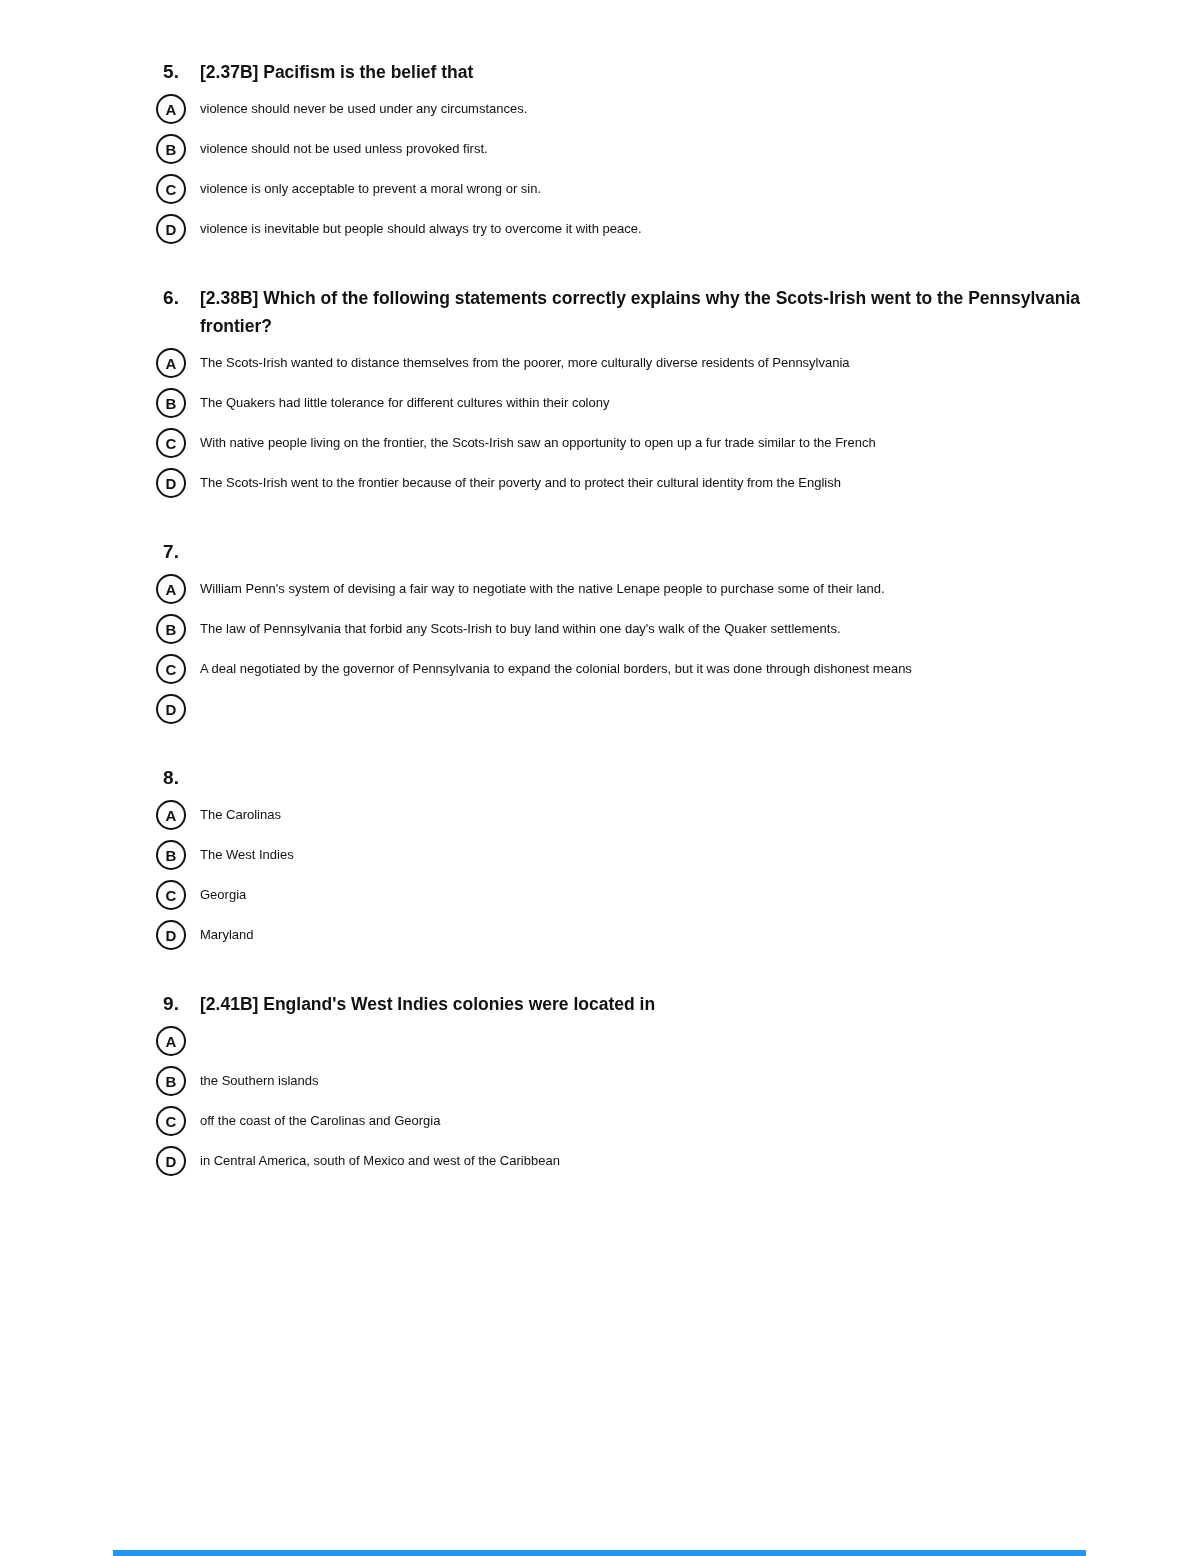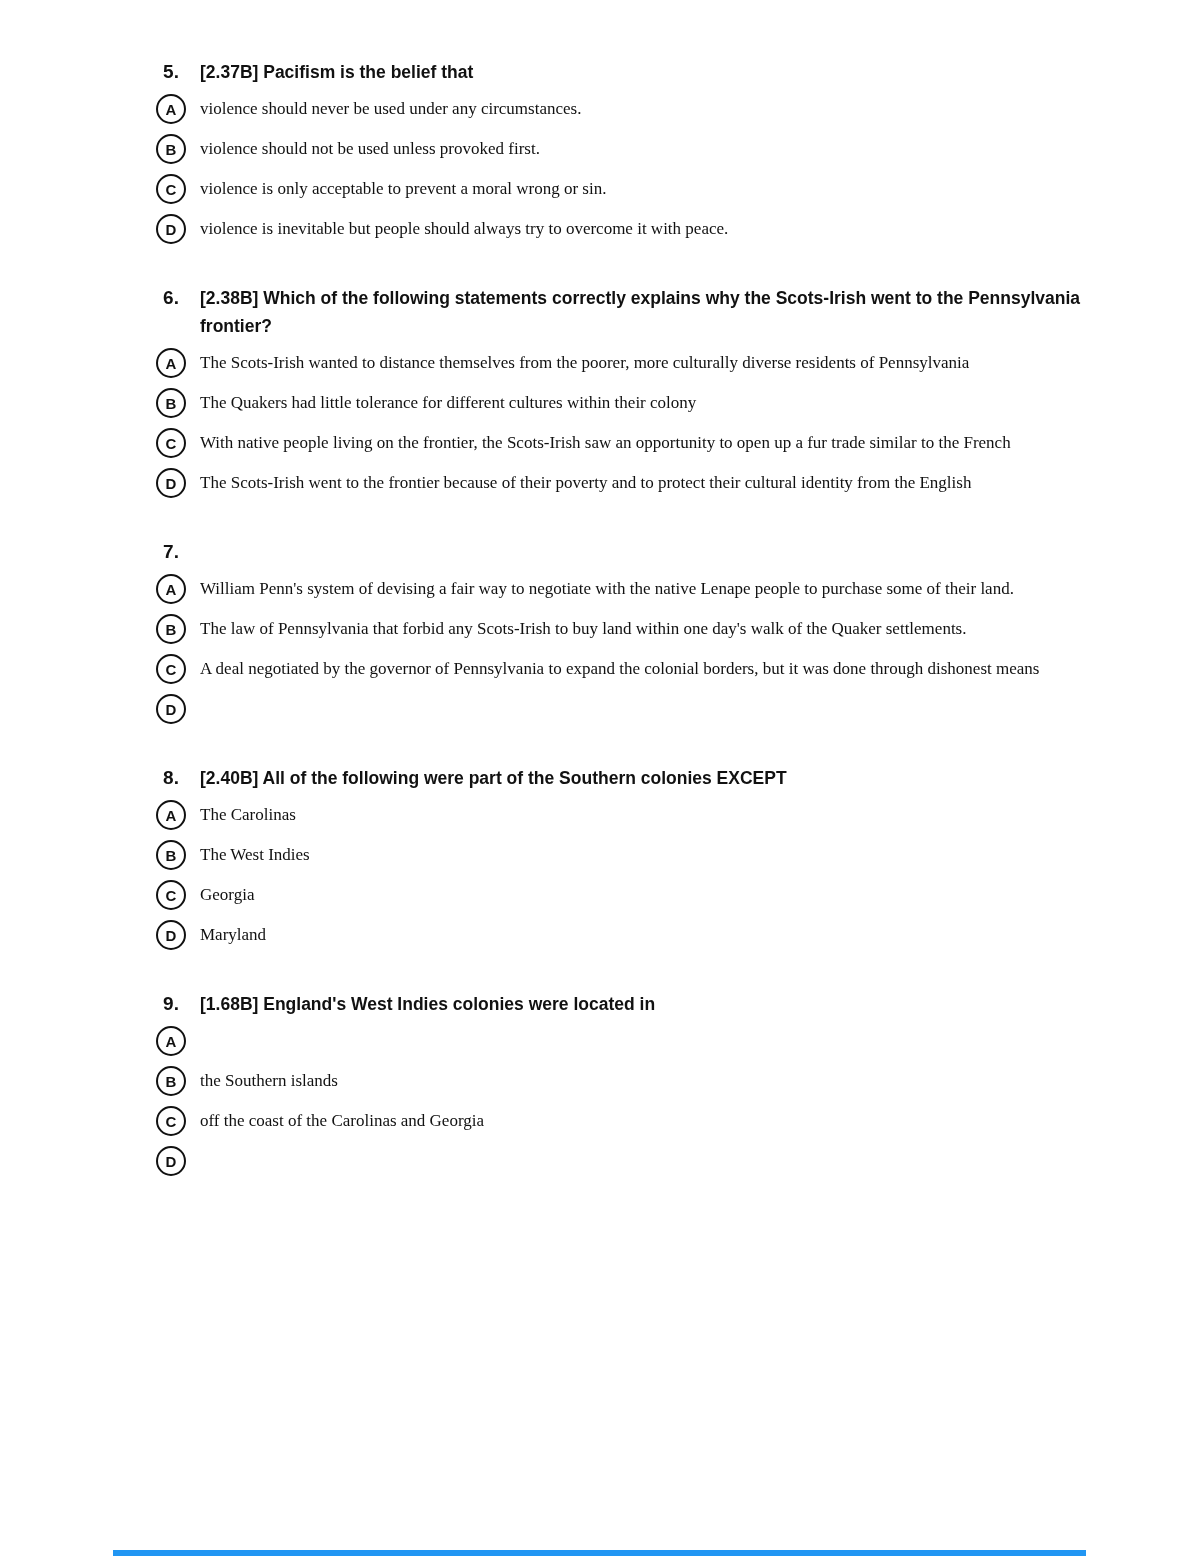--- a/index.html
+++ b/index.html
@@ -52,25 +52,24 @@
     display: flex;
     align-items: center;
     justify-content: center;
     font-size: 15px;
     font-weight: 700;
     line-height: 1;
     margin-right: 14px;
     background: #ffffff;
   }
   .opt-text {
-    font-size: 17px;
+    font-size: 13px;
     line-height: 28px;
     max-width: 895px;
     padding-top: 1px;
-    font-family: Liberation Serif, serif;
   }
   .bottom-bar {
     position: absolute;
     bottom: 0;
     left: 113px;
     width: 973px;
     height: 6px;
   }
 </style>
 </head>
@@ -141,21 +140,20 @@
       <div class="opt-text">A deal negotiated by the governor of Pennsylvania to expand the colonial borders, but it was done through dishonest means</div>
     </div>
     <div class="option">
       <span class="bubble">D</span>
     </div>
   </section>
 
   <section class="question">
     <div class="q-head">
       <span class="q-num">8.</span>
-      <div class="q-stem">[2.40B] All of the following were part of the Southern colonies EXCEPT</div>
     </div>
     <div class="option">
       <span class="bubble">A</span>
       <div class="opt-text">The Carolinas</div>
     </div>
     <div class="option">
       <span class="bubble">B</span>
       <div class="opt-text">The West Indies</div>
     </div>
     <div class="option">
@@ -164,33 +162,34 @@
     </div>
     <div class="option">
       <span class="bubble">D</span>
       <div class="opt-text">Maryland</div>
     </div>
   </section>
 
   <section class="question">
     <div class="q-head">
       <span class="q-num">9.</span>
-      <div class="q-stem">[1.68B] England's West Indies colonies were located in</div>
+      <div class="q-stem">[2.41B] England's West Indies colonies were located in</div>
     </div>
     <div class="option">
       <span class="bubble">A</span>
     </div>
     <div class="option">
       <span class="bubble">B</span>
       <div class="opt-text">the Southern islands</div>
     </div>
     <div class="option">
       <span class="bubble">C</span>
       <div class="opt-text">off the coast of the Carolinas and Georgia</div>
     </div>
     <div class="option">
       <span class="bubble">D</span>
+      <div class="opt-text">in Central America, south of Mexico and west of the Caribbean</div>
     </div>
   </section>
 
 </main>
 
 <div class="bottom-bar" style="background: rgb(33, 150, 243);"></div>
 
 </body></html>

